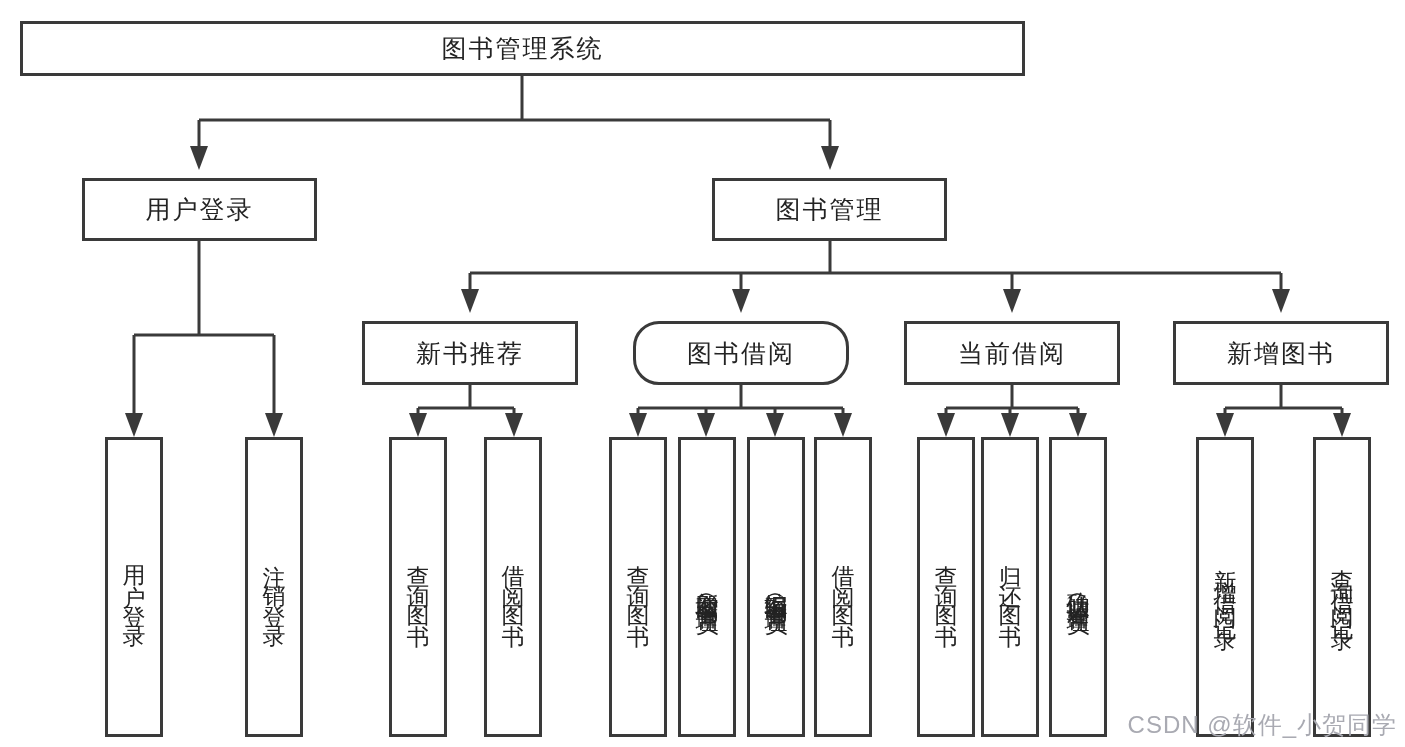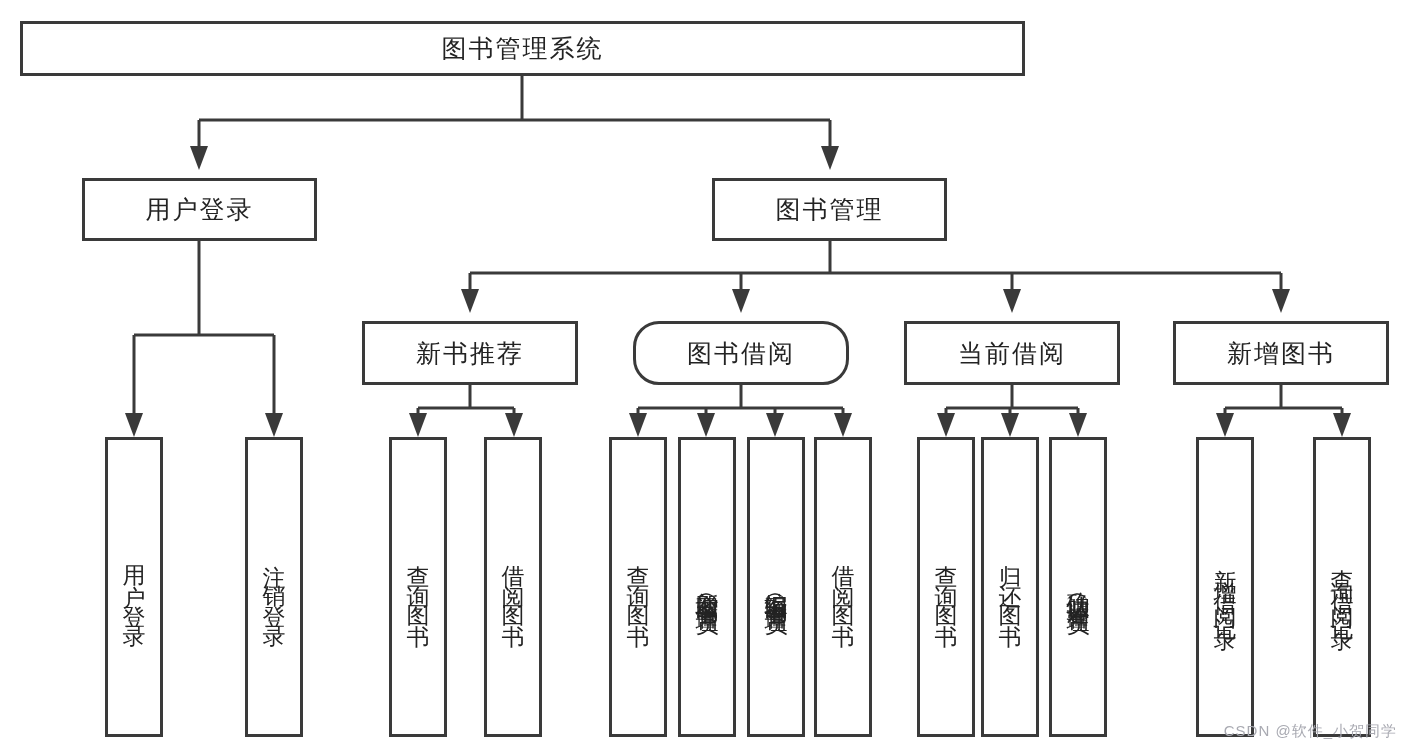--- a/index.html
+++ b/index.html
@@ -36,21 +36,21 @@
   .ls4  span { letter-spacing:20px; }
   .ls6  span { letter-spacing:12px; }
   .ls10 span { letter-spacing:3px; }
   .p105{left:105px}.p245{left:245px}.p389{left:389px}.p484{left:484px}
   .p609{left:609px}.p678{left:678px}.p747{left:747px}.p814{left:814px}
   .p917{left:917px}.p981{left:981px}.p1049{left:1049px}
   .p1196{left:1196px}.p1313{left:1313px}
   .watermark {
     position:absolute;
     right:8px; bottom:6px;
-    font-size:15px;
+    font-size:24px;
     letter-spacing:1px;
     color:var(--watermark, #a9aab2);
     z-index:5;
   }
 </style>
 </head>
 <body>
 
 <div class="stage">
 

